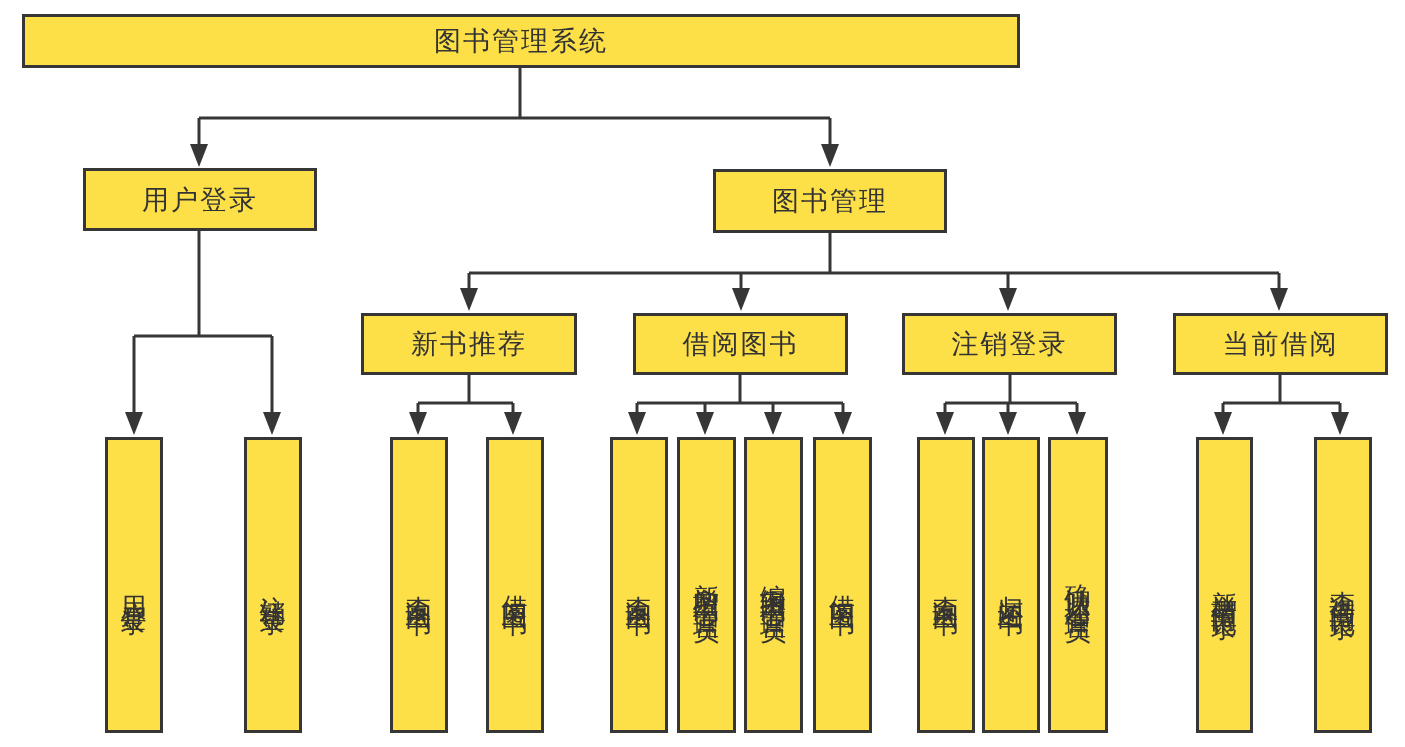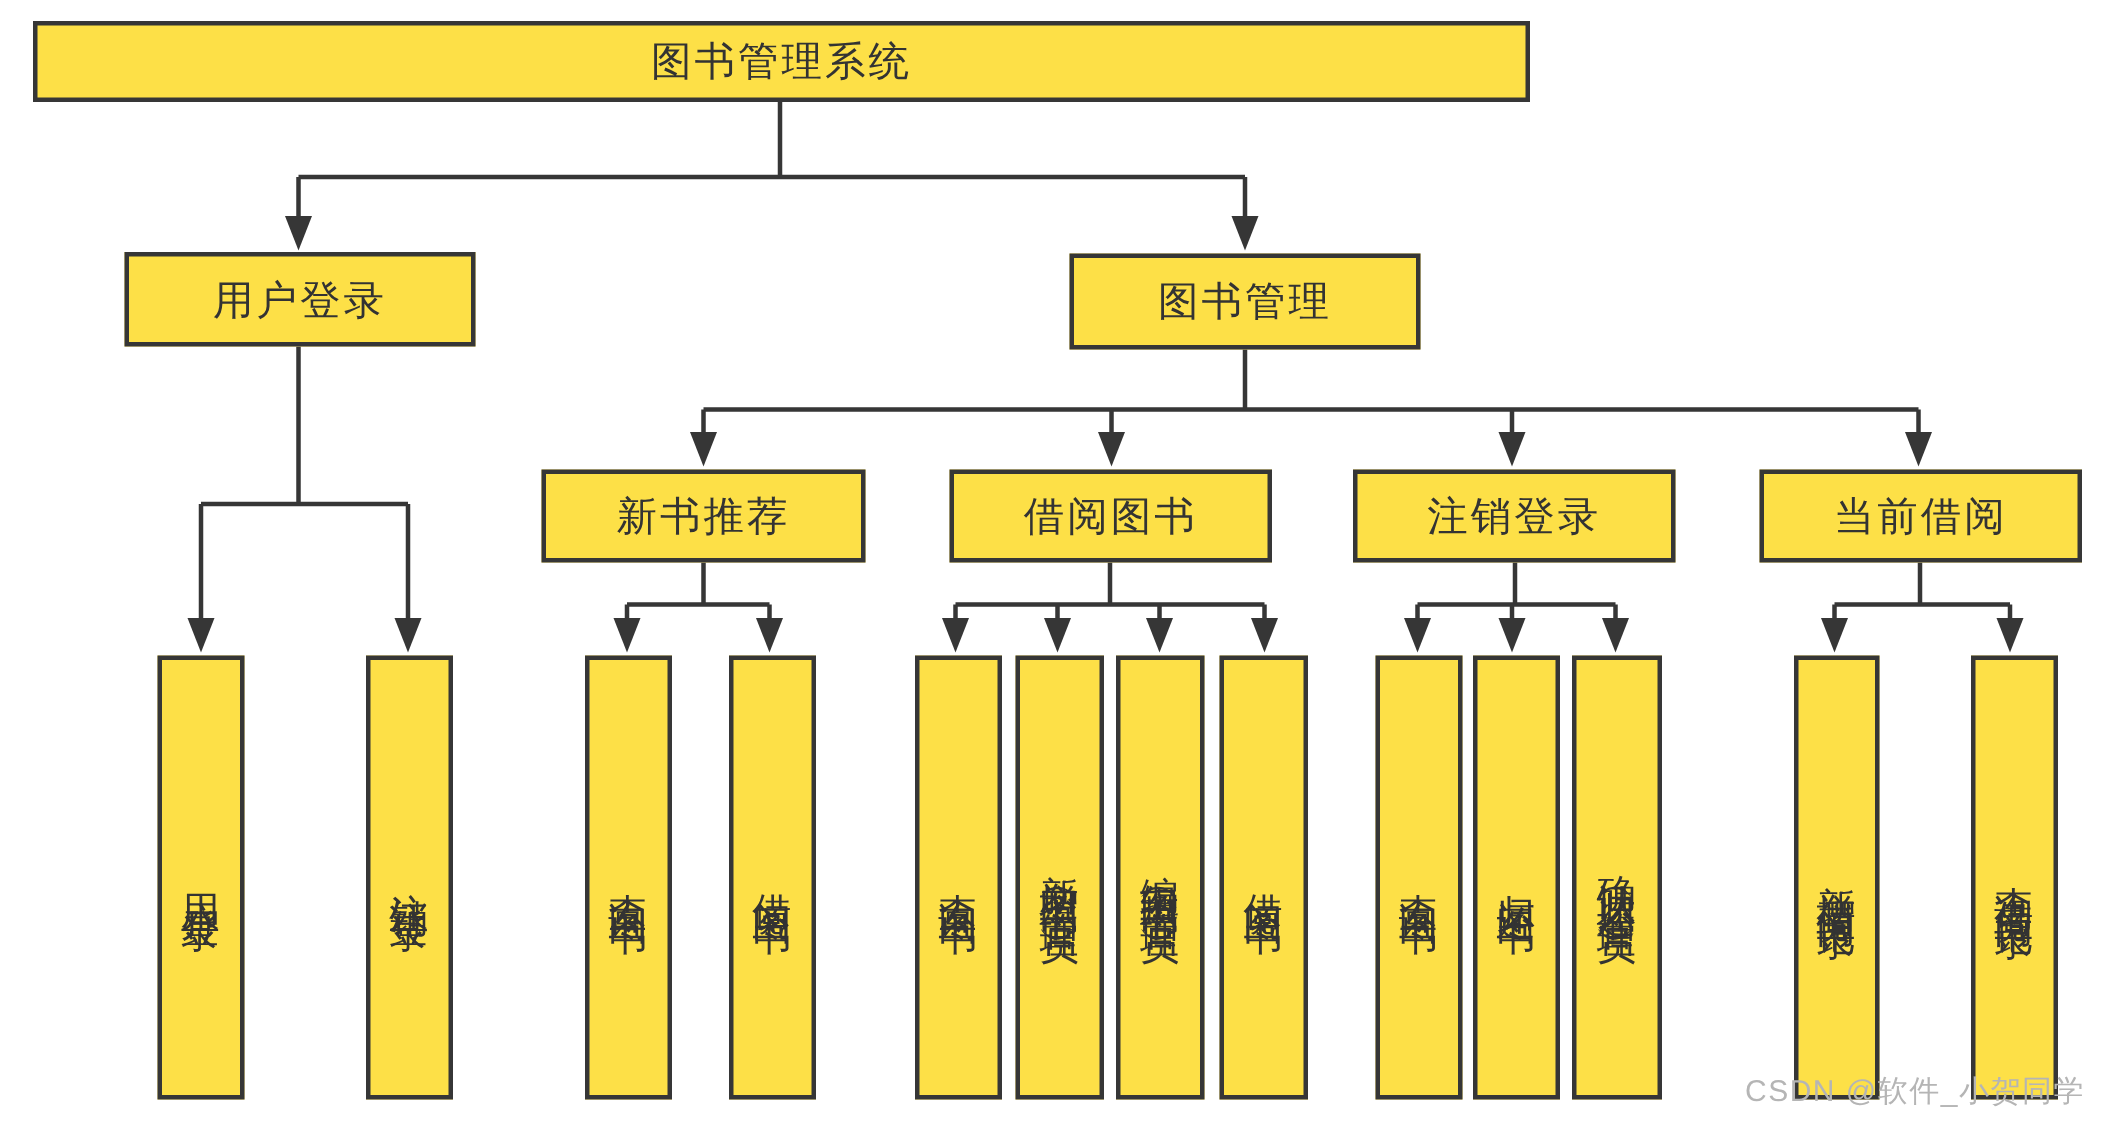--- a/index.html
+++ b/index.html
@@ -156,15 +156,14 @@
     <span class="label">确认归还（管理员）</span>
   </div>
 
   <div class="box vbox" style="left:1196px;top:437px;width:57px;height:296px">
     <span class="label">新增借阅记录</span>
   </div>
   <div class="box vbox" style="left:1314px;top:437px;width:58px;height:296px">
     <span class="label">查询借阅记录</span>
   </div>
 
-  <div class="watermark">CSDN @软件_小贺同学</div>
 
 </div>
 
 </body></html>

